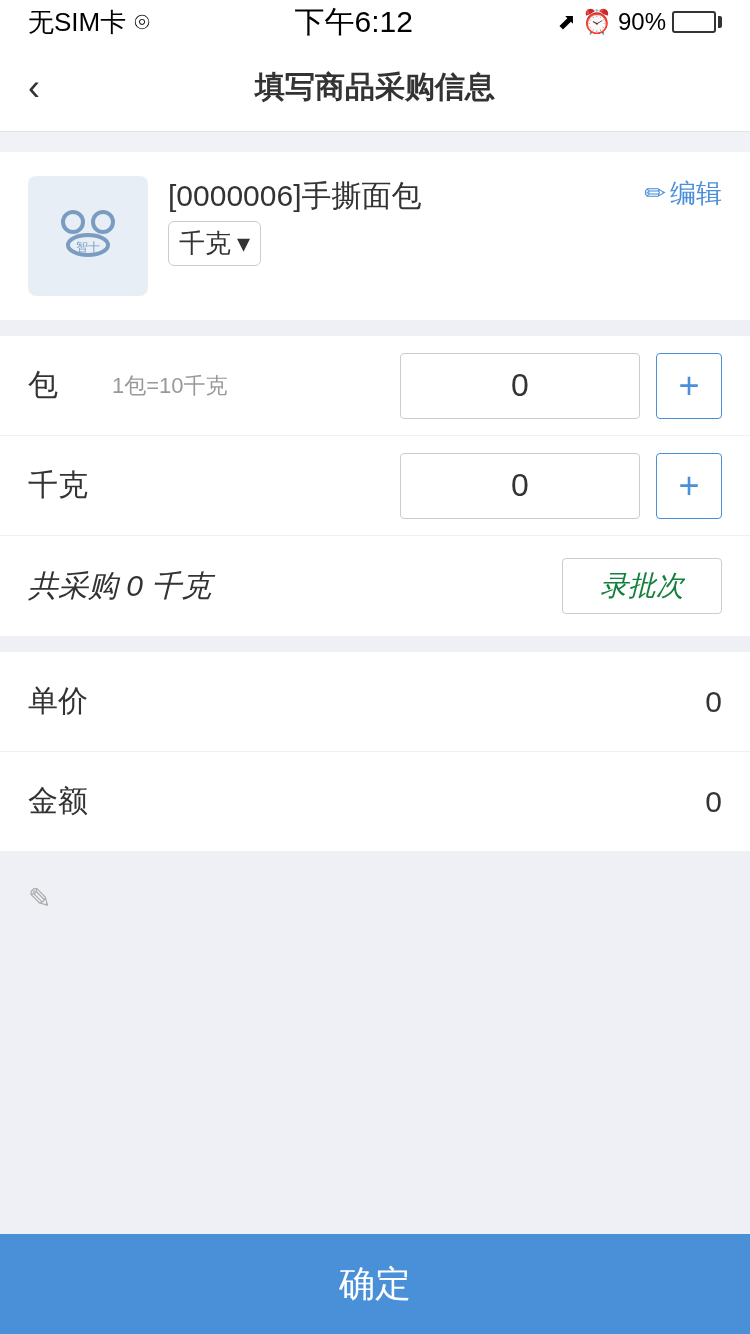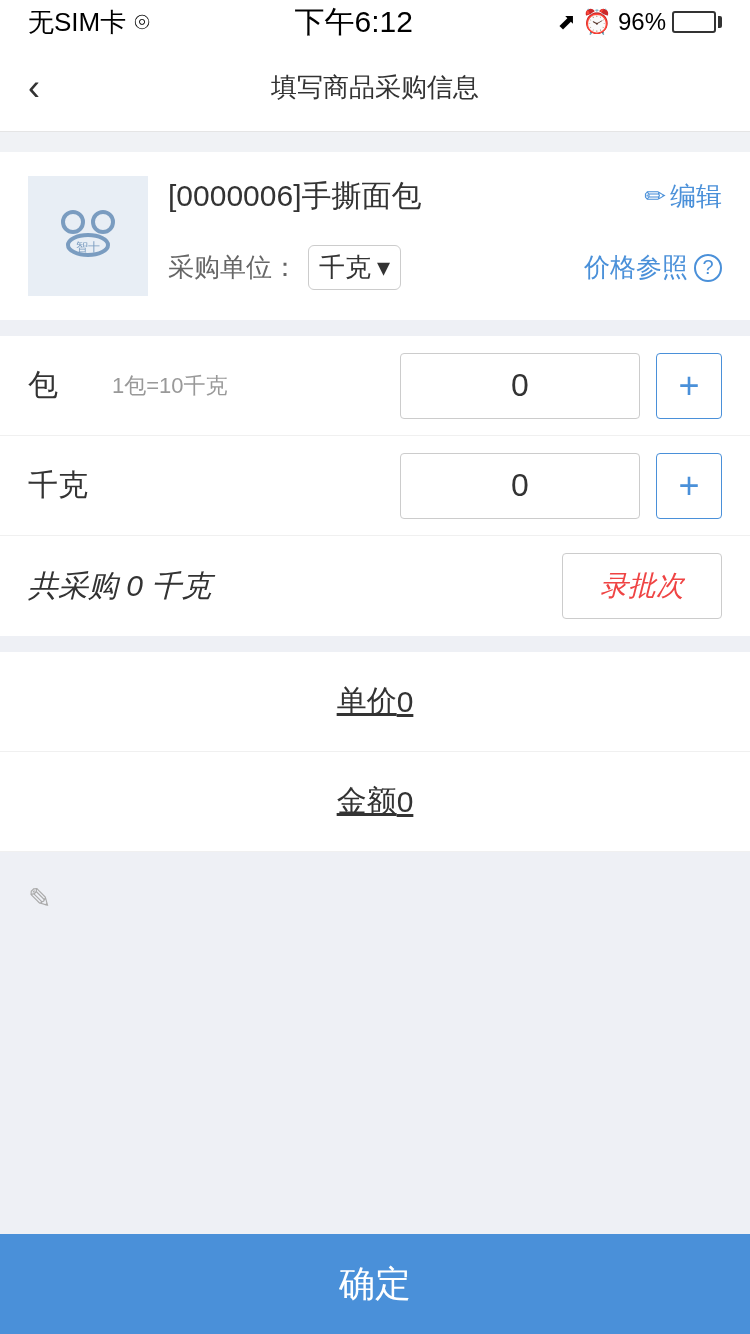--- a/index.html
+++ b/index.html
@@ -53,58 +53,58 @@
       position: relative;
     }
     .nav-back {
       position: absolute;
       left: 28px;
       font-size: 36px;
       color: #333;
       cursor: pointer;
     }
     .nav-title {
-      font-size: 26px;
-      font-weight: 400;
+      font-size: 30px;
+      font-weight: 700;
       color: #333;
     }
 
     
     .product-card {
       background: #fff;
       margin-top: 20px;
       padding: 24px 28px;
       display: flex;
       align-items: flex-start;
       gap: 20px;
     }
     .product-image {
       width: 120px;
       height: 120px;
       background: #e8eef5;
-      border-radius: 0;
+      border-radius: 8px;
       display: flex;
       align-items: center;
       justify-content: center;
       flex-shrink: 0;
     }
     .product-image-logo {
       font-size: 32px;
       color: #7a9cc0;
       text-align: center;
       line-height: 1.2;
     }
     .product-info {
       flex: 1;
     }
     .product-name-row {
       display: flex;
       justify-content: space-between;
-      align-items: center;
-      margin-bottom: 28px;
+      align-items: flex-start;
+      margin-bottom: 4px;
     }
     .product-name {
       font-size: 30px;
       color: #333;
       font-weight: 500;
     }
     .edit-btn {
       font-size: 26px;
       color: #4a90d9;
       display: flex;
@@ -214,45 +214,44 @@
       height: 100px;
       background: #fff;
       font-style: italic;
     }
     .summary-text {
       font-size: 30px;
       color: #333;
     }
     .batch-btn {
       width: 160px;
-      height: 66px;
+      height: 56px;
       border: 1px solid #ccc;
       border-radius: 4px;
       background: #fff;
       display: flex;
       align-items: center;
       justify-content: center;
       font-size: 28px;
-      color: #ef4444;
+      color: #15803d;
       cursor: pointer;
     }
 
     
     .info-section {
       background: #fff;
       margin-top: 0;
     }
     .info-row {
       display: flex;
       align-items: center;
-      justify-content: center;
+      justify-content: space-between;
       padding: 16px 28px;
       height: 100px;
       border-bottom: 1px solid #f0f0f0;
-      text-decoration: underline;
     }
     .info-label {
       font-size: 30px;
       color: #333;
     }
     .info-value {
       font-size: 30px;
       color: #333;
     }
 
@@ -303,21 +302,21 @@
 
 <div class="status-bar">
   <div class="status-left">
     <span>无SIM卡</span>
     <span>⌾</span>
   </div>
   <div class="status-center">下午6:12</div>
   <div class="status-right">
     <span style="font-size:22px;">⬈</span>
     <span>⏰</span>
-    <span>96%</span>
+    <span>90%</span>
     <span class="battery-icon">
       <span class="battery-body"><span class="battery-fill"></span></span>
       <span class="battery-tip"></span>
     </span>
   </div>
 </div>
 
 <div class="nav-bar">
   <span class="nav-back">‹</span>
   <span class="nav-title">填写商品采购信息</span>
@@ -339,29 +338,24 @@
     <div class="product-info">
       <div class="product-name-row">
         <span class="product-name">[0000006]手撕面包</span>
         <span class="edit-btn">
           <span>✏</span>
           <span>编辑</span>
         </span>
       </div>
       <div class="unit-row">
         <div style="display:flex;align-items:center;">
-          <span class="unit-label">采购单位：</span>
           <div class="unit-select">
             <span>千克</span>
             <span>▾</span>
           </div>
-        </div>
-        <div class="price-ref">
-          <span>价格参照</span>
-          <span style="display:inline-flex;align-items:center;justify-content:center;width:28px;height:28px;border:2px solid #4a90d9;border-radius:50%;font-size:20px;">?</span>
         </div>
       </div>
     </div>
   </div>
 
   <div class="section-divider"></div>
 
   <div class="form-section">
 
     <div class="form-row">

